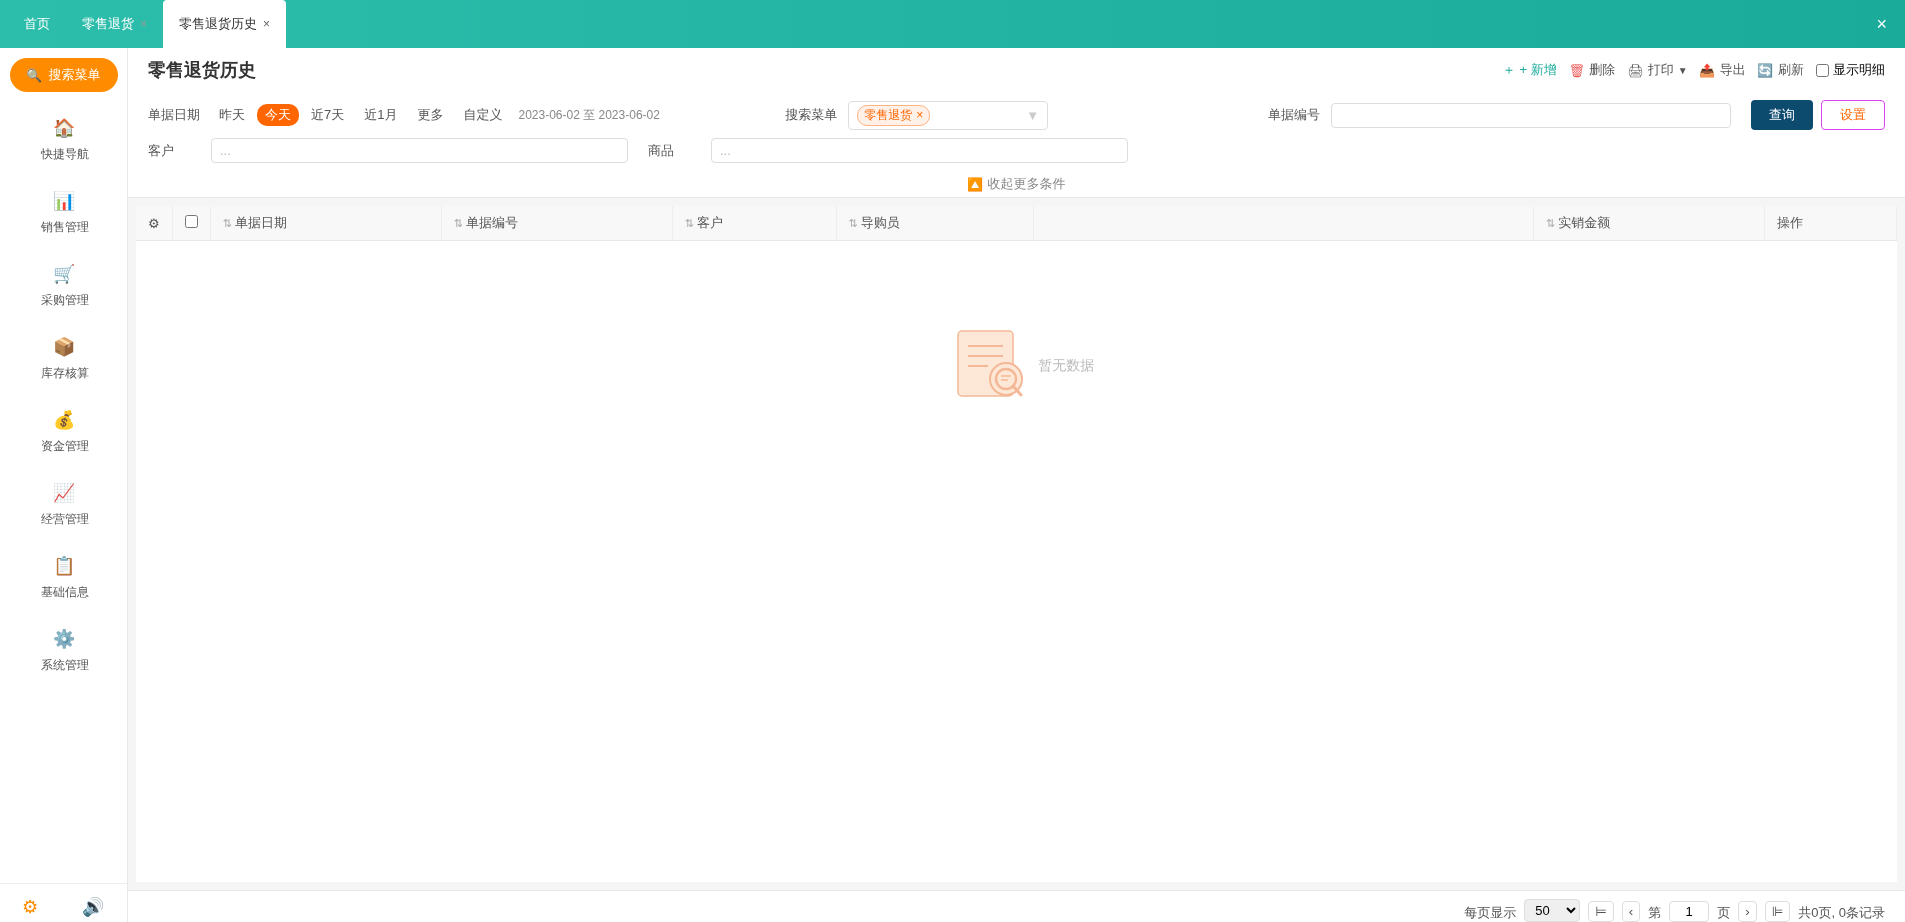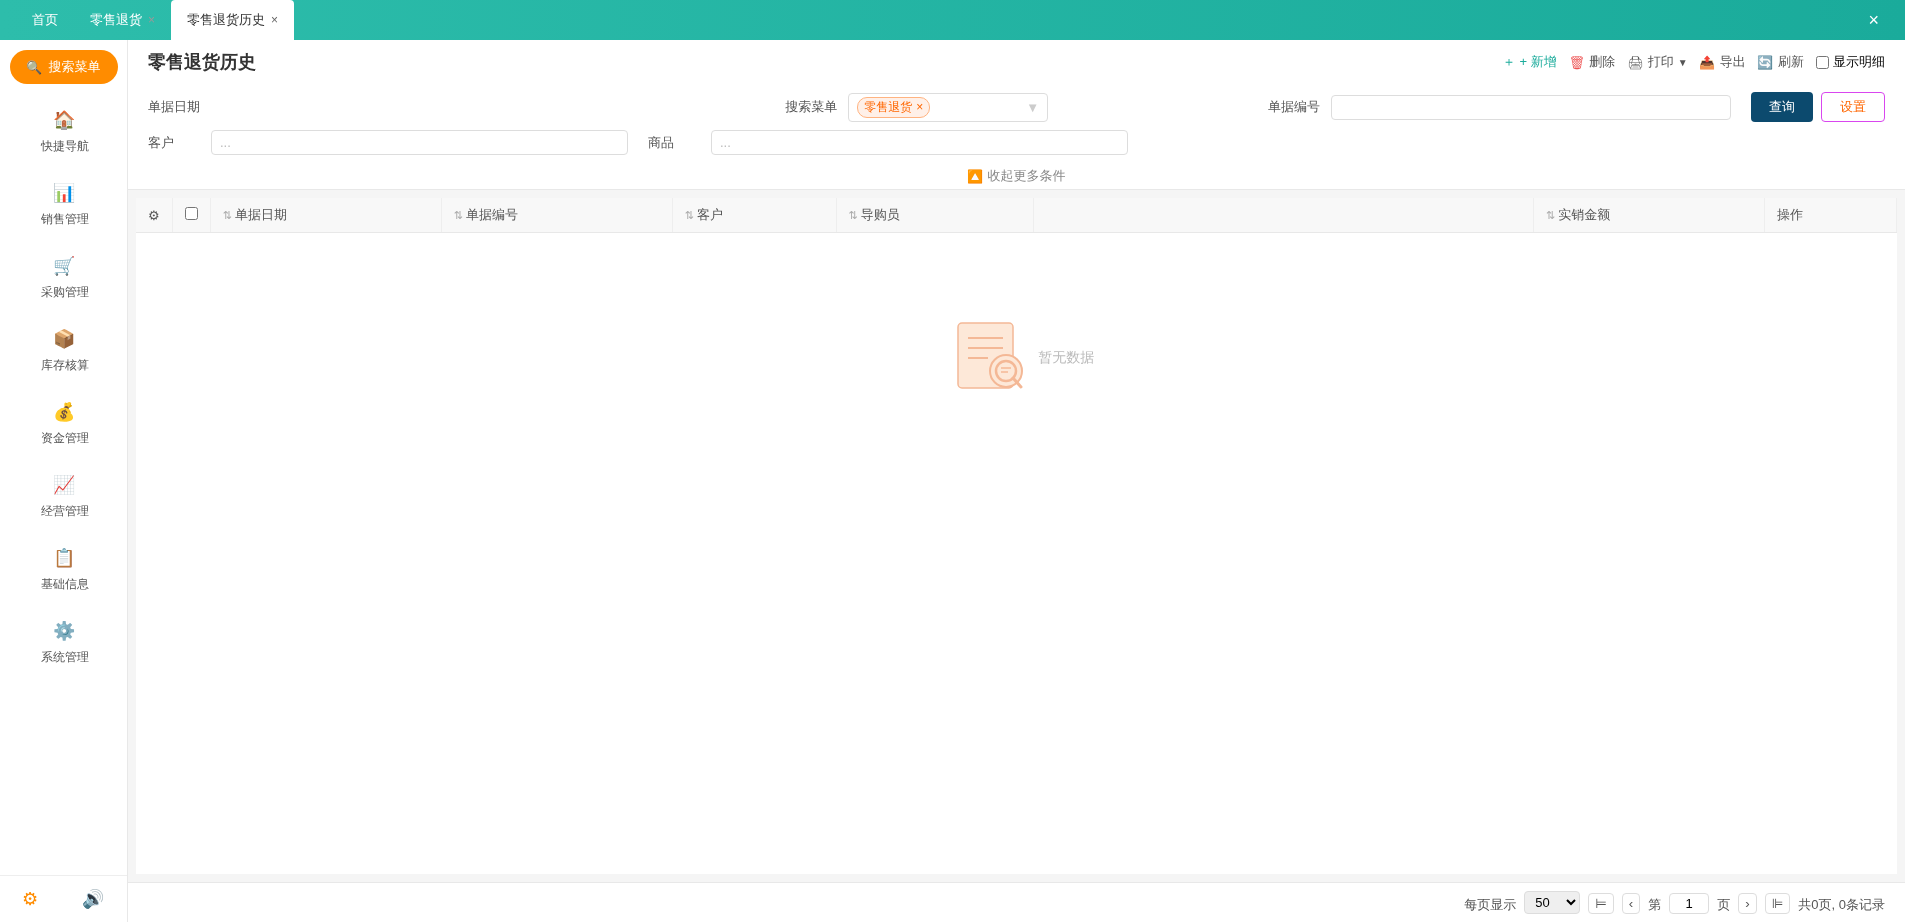--- a/index.html
+++ b/index.html
@@ -1,24 +1,24 @@
 <!DOCTYPE html>
 <html><head>
   <meta charset="utf-8">
   <style>
     * { box-sizing: border-box; margin: 0; padding: 0; font-family: 'Microsoft YaHei', SimHei, sans-serif; }
     body { width: 1905px; height: 922px; overflow: hidden; background: #f5f5f5; font-size: 13px; }
 
     
     .topbar {
-      height: 40px;
+      height: 48px;
       background: linear-gradient(to right, #2dbdab, #1aab9b);
       display: flex;
       align-items: center;
-      padding: 0 16px;
+      padding: 0 8px;
       color: white;
       position: relative;
     }
     .topbar-tabs {
       display: flex;
       align-items: center;
       flex: 1;
       height: 100%;
     }
     .topbar-tab {
@@ -463,20 +463,29 @@
             <span>显示明细</span>
           </div>
         </div>
       </div>
 
       <div class="filter-area" style="padding: 8px 0 0 0; background:white; border-bottom:none;">
         <div class="filter-row">
 
           <div class="filter-item" style="flex: 2;">
             <span class="filter-label">单据日期</span>
+            <div class="date-options">
+              <span class="date-opt">昨天</span>
+              <span class="date-opt active">今天</span>
+              <span class="date-opt">近7天</span>
+              <span class="date-opt">近1月</span>
+              <span class="date-opt">更多</span>
+              <span class="date-opt">自定义</span>
+              <span class="date-range">2023-06-02 至 2023-06-02</span>
+            </div>
           </div>
 
           <div class="filter-item" style="flex: 1.5;">
             <span class="filter-label">搜索菜单</span>
             <div class="filter-select">
               <span class="tag">
                 <span>零售退货</span>
                 <span class="x">×</span>
               </span>
               <span style="flex:1;"></span>

